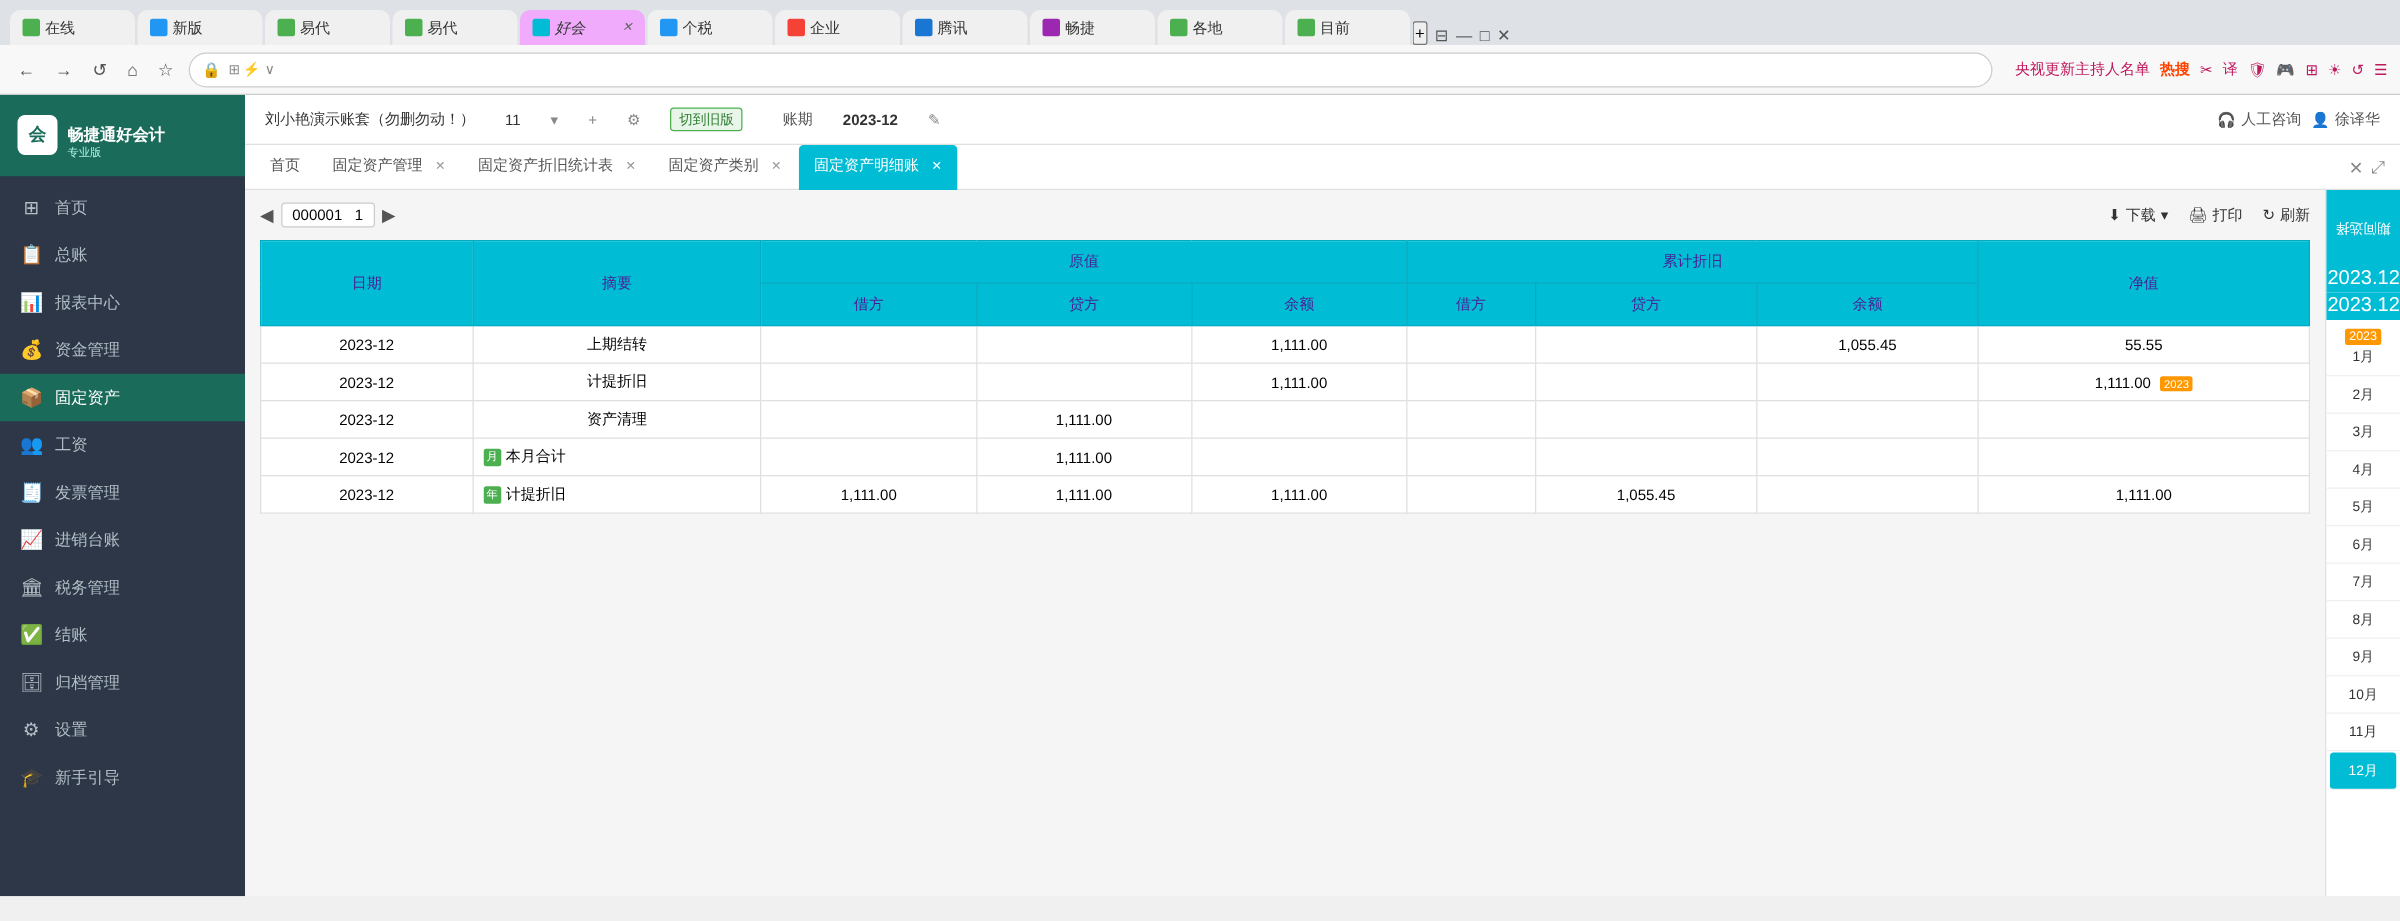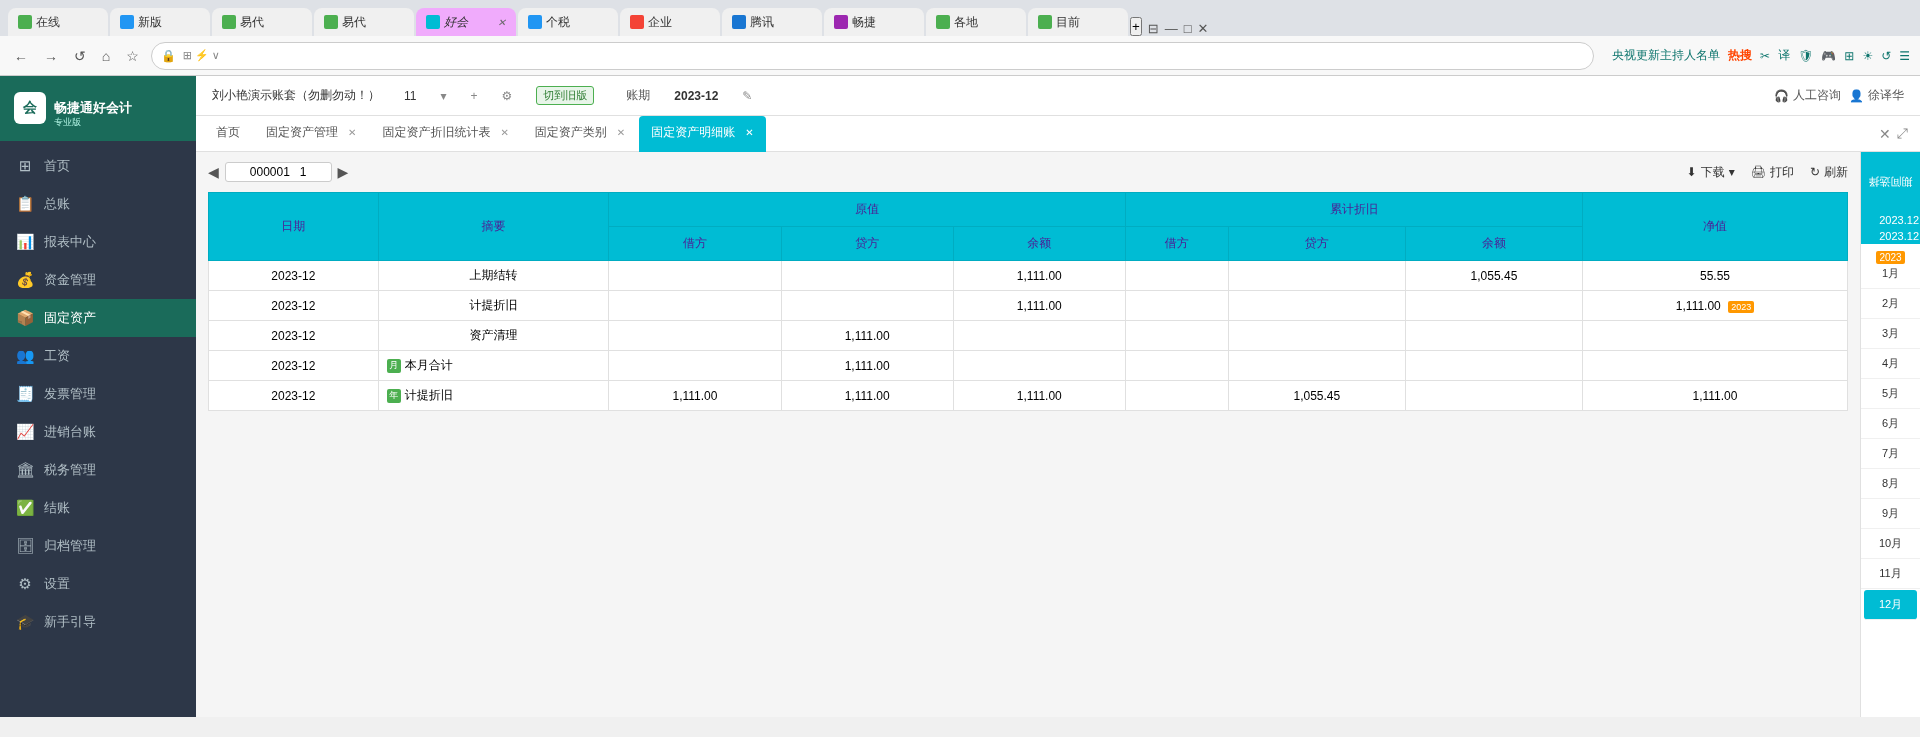--- a/index.html
+++ b/index.html
@@ -11,21 +11,21 @@
     .browser-tab { display: flex; align-items: center; height: 28px; padding: 0 10px; border-radius: 8px 8px 0 0; font-size: 12px; background: #f0f0f0; color: #333; gap: 4px; min-width: 100px; max-width: 160px; white-space: nowrap; overflow: hidden; cursor: pointer; }
     .browser-tab.active { background: #f0abfc; font-style: italic; }
     .browser-tab .tab-favicon { width: 14px; height: 14px; border-radius: 2px; flex-shrink: 0; }
     .browser-tab .tab-close { margin-left: auto; font-size: 10px; color: #666; flex-shrink: 0; }
 
     .address-bar-row { display: flex; align-items: center; height: 40px; background: #f8f8f8; padding: 0 10px; gap: 8px; border-bottom: 1px solid #ccc; }
     .nav-btn { background: none; border: none; cursor: pointer; font-size: 14px; color: #555; padding: 2px 4px; }
     .address-box { display: flex; align-items: center; background: #fff; border: 1px solid #ccc; border-radius: 16px; flex: 1; height: 28px; padding: 0 10px; gap: 6px; }
     .address-text { font-size: 12px; color: #333; flex: 1; }
     .toolbar-right { display: flex; align-items: center; gap: 8px; margin-left: 10px; }
-    .toolbar-item { font-size: 12px; color: #0f766e; cursor: pointer; white-space: nowrap; }
+    .toolbar-item { font-size: 12px; color: #be185d; cursor: pointer; white-space: nowrap; }
     .hot-search { color: #ff4400; font-weight: bold; }
 
     
     .app-container { display: flex; height: 641px; width: 1920px; }
 
     
     .sidebar { width: 196px; background: #2d3748; display: flex; flex-direction: column; flex-shrink: 0; }
     .sidebar-logo { display: flex; align-items: center; gap: 8px; padding: 12px 14px; background: #1a6b5a; }
     .logo-icon { width: 32px; height: 32px; background: #fff; border-radius: 6px; display: flex; align-items: center; justify-content: center; font-size: 14px; font-weight: bold; color: #1a6b5a; }
     .logo-text { color: #fff; font-size: 13px; font-weight: bold; line-height: 1.2; margin-top: 12px; }
@@ -54,36 +54,36 @@
     .page-tab.active .tab-x { color: #fff; }
 
     
     .content-area { flex: 1; display: flex; overflow: hidden; }
     .ledger-main { flex: 1; padding: 10px 12px; overflow: auto; }
 
     
     .controls-row { display: flex; align-items: center; margin-bottom: 10px; }
     .pagination-ctrl { display: flex; align-items: center; gap: 6px; }
     .page-arrow { background: none; border: none; font-size: 14px; cursor: pointer; color: #555; }
-    .page-num-box { border: 1px solid #ccc; border-radius: 3px; padding: 2px 24px; font-size: 12px; background: #fff; }
+    .page-num-box { border: 1px solid #ccc; border-radius: 3px; padding: 2px 8px; font-size: 12px; background: #fff; }
     .actions-right { margin-left: auto; display: flex; gap: 16px; align-items: center; }
     .action-btn { display: flex; align-items: center; gap: 4px; font-size: 12px; color: #333; cursor: pointer; border: none; background: none; }
 
     
     .ledger-table { width: 100%; border-collapse: collapse; font-size: 12px; }
     .ledger-table th { background: #00bcd4; color: #4c1d95; text-align: center; padding: 8px 6px; border: 1px solid #00acc1; font-weight: normal; }
     .ledger-table td { text-align: center; padding: 6px 8px; border: 1px solid #e0e0e0; background: #fff; }
     .amount { text-align: right; }
     .row-label { display: flex; align-items: center; gap: 4px; }
     .row-icon { width: 14px; height: 14px; background: #4caf50; color: #fff; font-size: 9px; display: inline-flex; align-items: center; justify-content: center; border-radius: 2px; flex-shrink: 0; }
 
     
     .period-panel { width: 60px; background: #fff; border-left: 1px solid #e0e0e0; display: flex; flex-direction: column; overflow: hidden; }
     .period-header { background: #00bcd4; color: #fff; text-align: center; padding: 6px 2px; font-size: 11px; writing-mode: vertical-rl; text-orientation: mixed; transform: rotate(180deg); height: 60px; display: flex; align-items: center; justify-content: center; writing-mode: horizontal-tb; font-size: 11px; padding: 4px 2px; line-height: 1.3; }
-    .period-dates { background: #00bcd4; color: #fff; text-align: right; font-size: 11px; padding: 2px 1px; }
+    .period-dates { background: #00bcd4; color: #fff; text-align: center; font-size: 16px; padding: 2px 1px; }
     .period-months { flex: 1; overflow-y: auto; }
     .period-month { text-align: center; padding: 7px 4px; font-size: 11px; color: #333; cursor: pointer; border-bottom: 1px solid #f0f0f0; }
     .period-month.active { background: #00bcd4; color: #fff; border-radius: 3px; margin: 1px 3px; }
     .period-year { background: #ff9800; color: #fff; text-align: center; font-size: 10px; padding: 1px 3px; border-radius: 2px; display: inline-block; margin-bottom: 2px; }
 
     
     .close-restore { display: flex; gap: 6px; align-items: center; margin-left: auto; padding-right: 4px; }
     .cr-btn { border: none; background: none; cursor: pointer; font-size: 14px; color: #888; }
   </style>
 </head>

